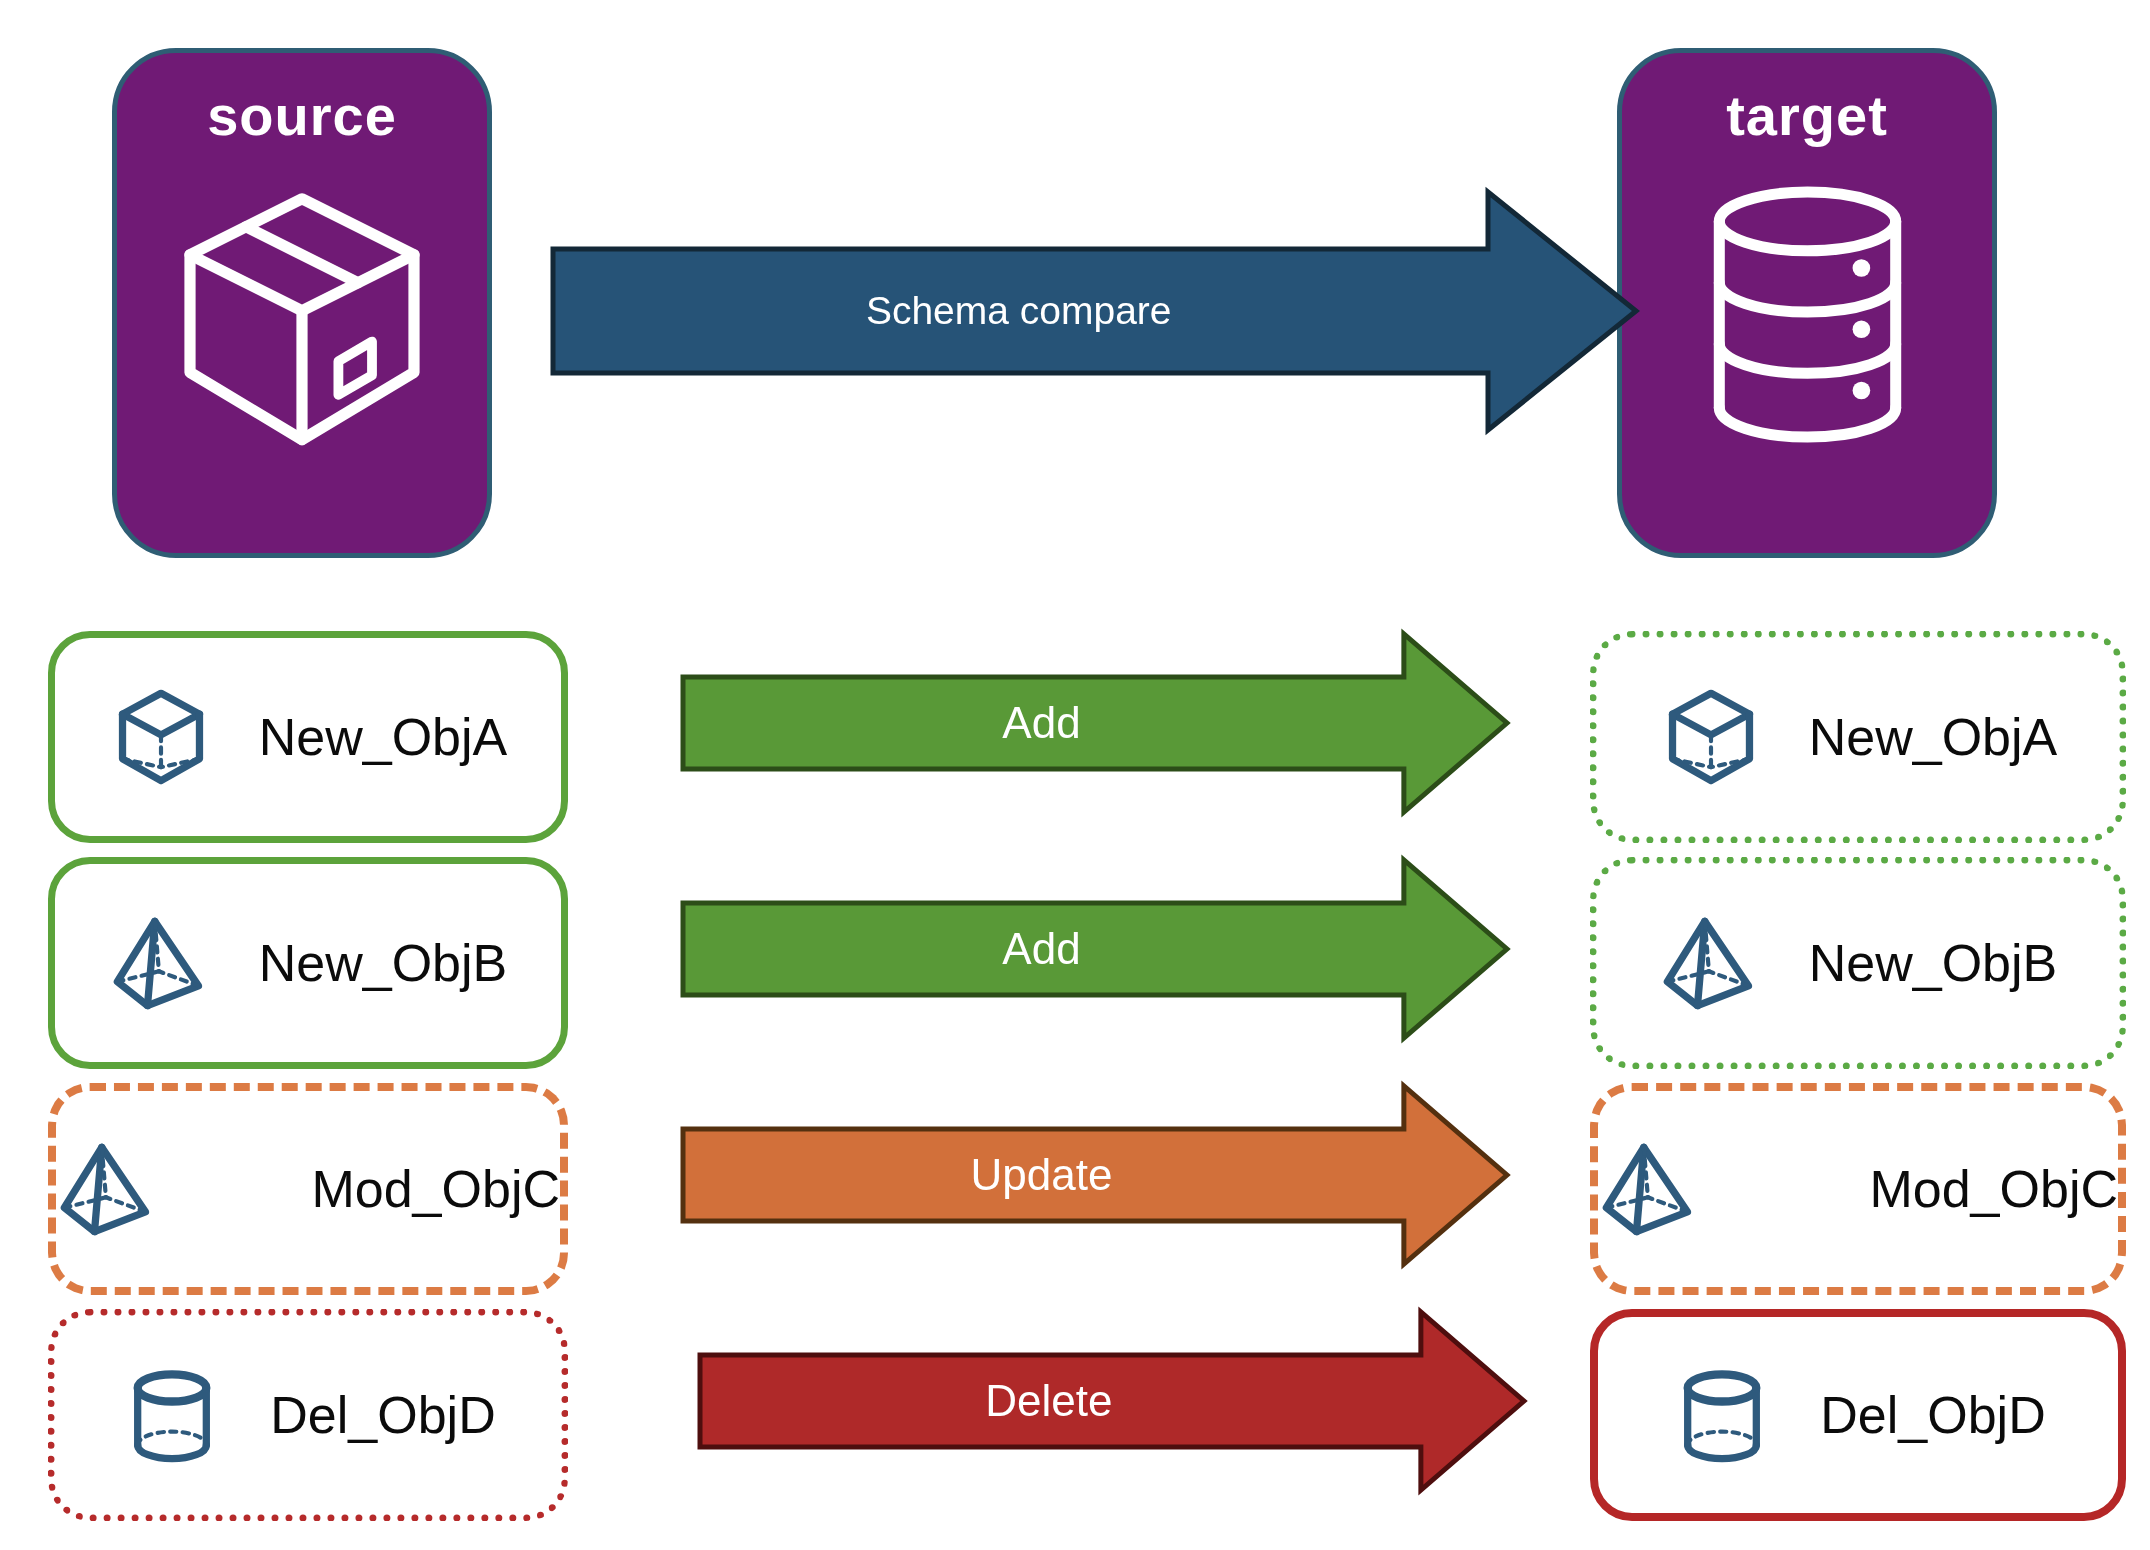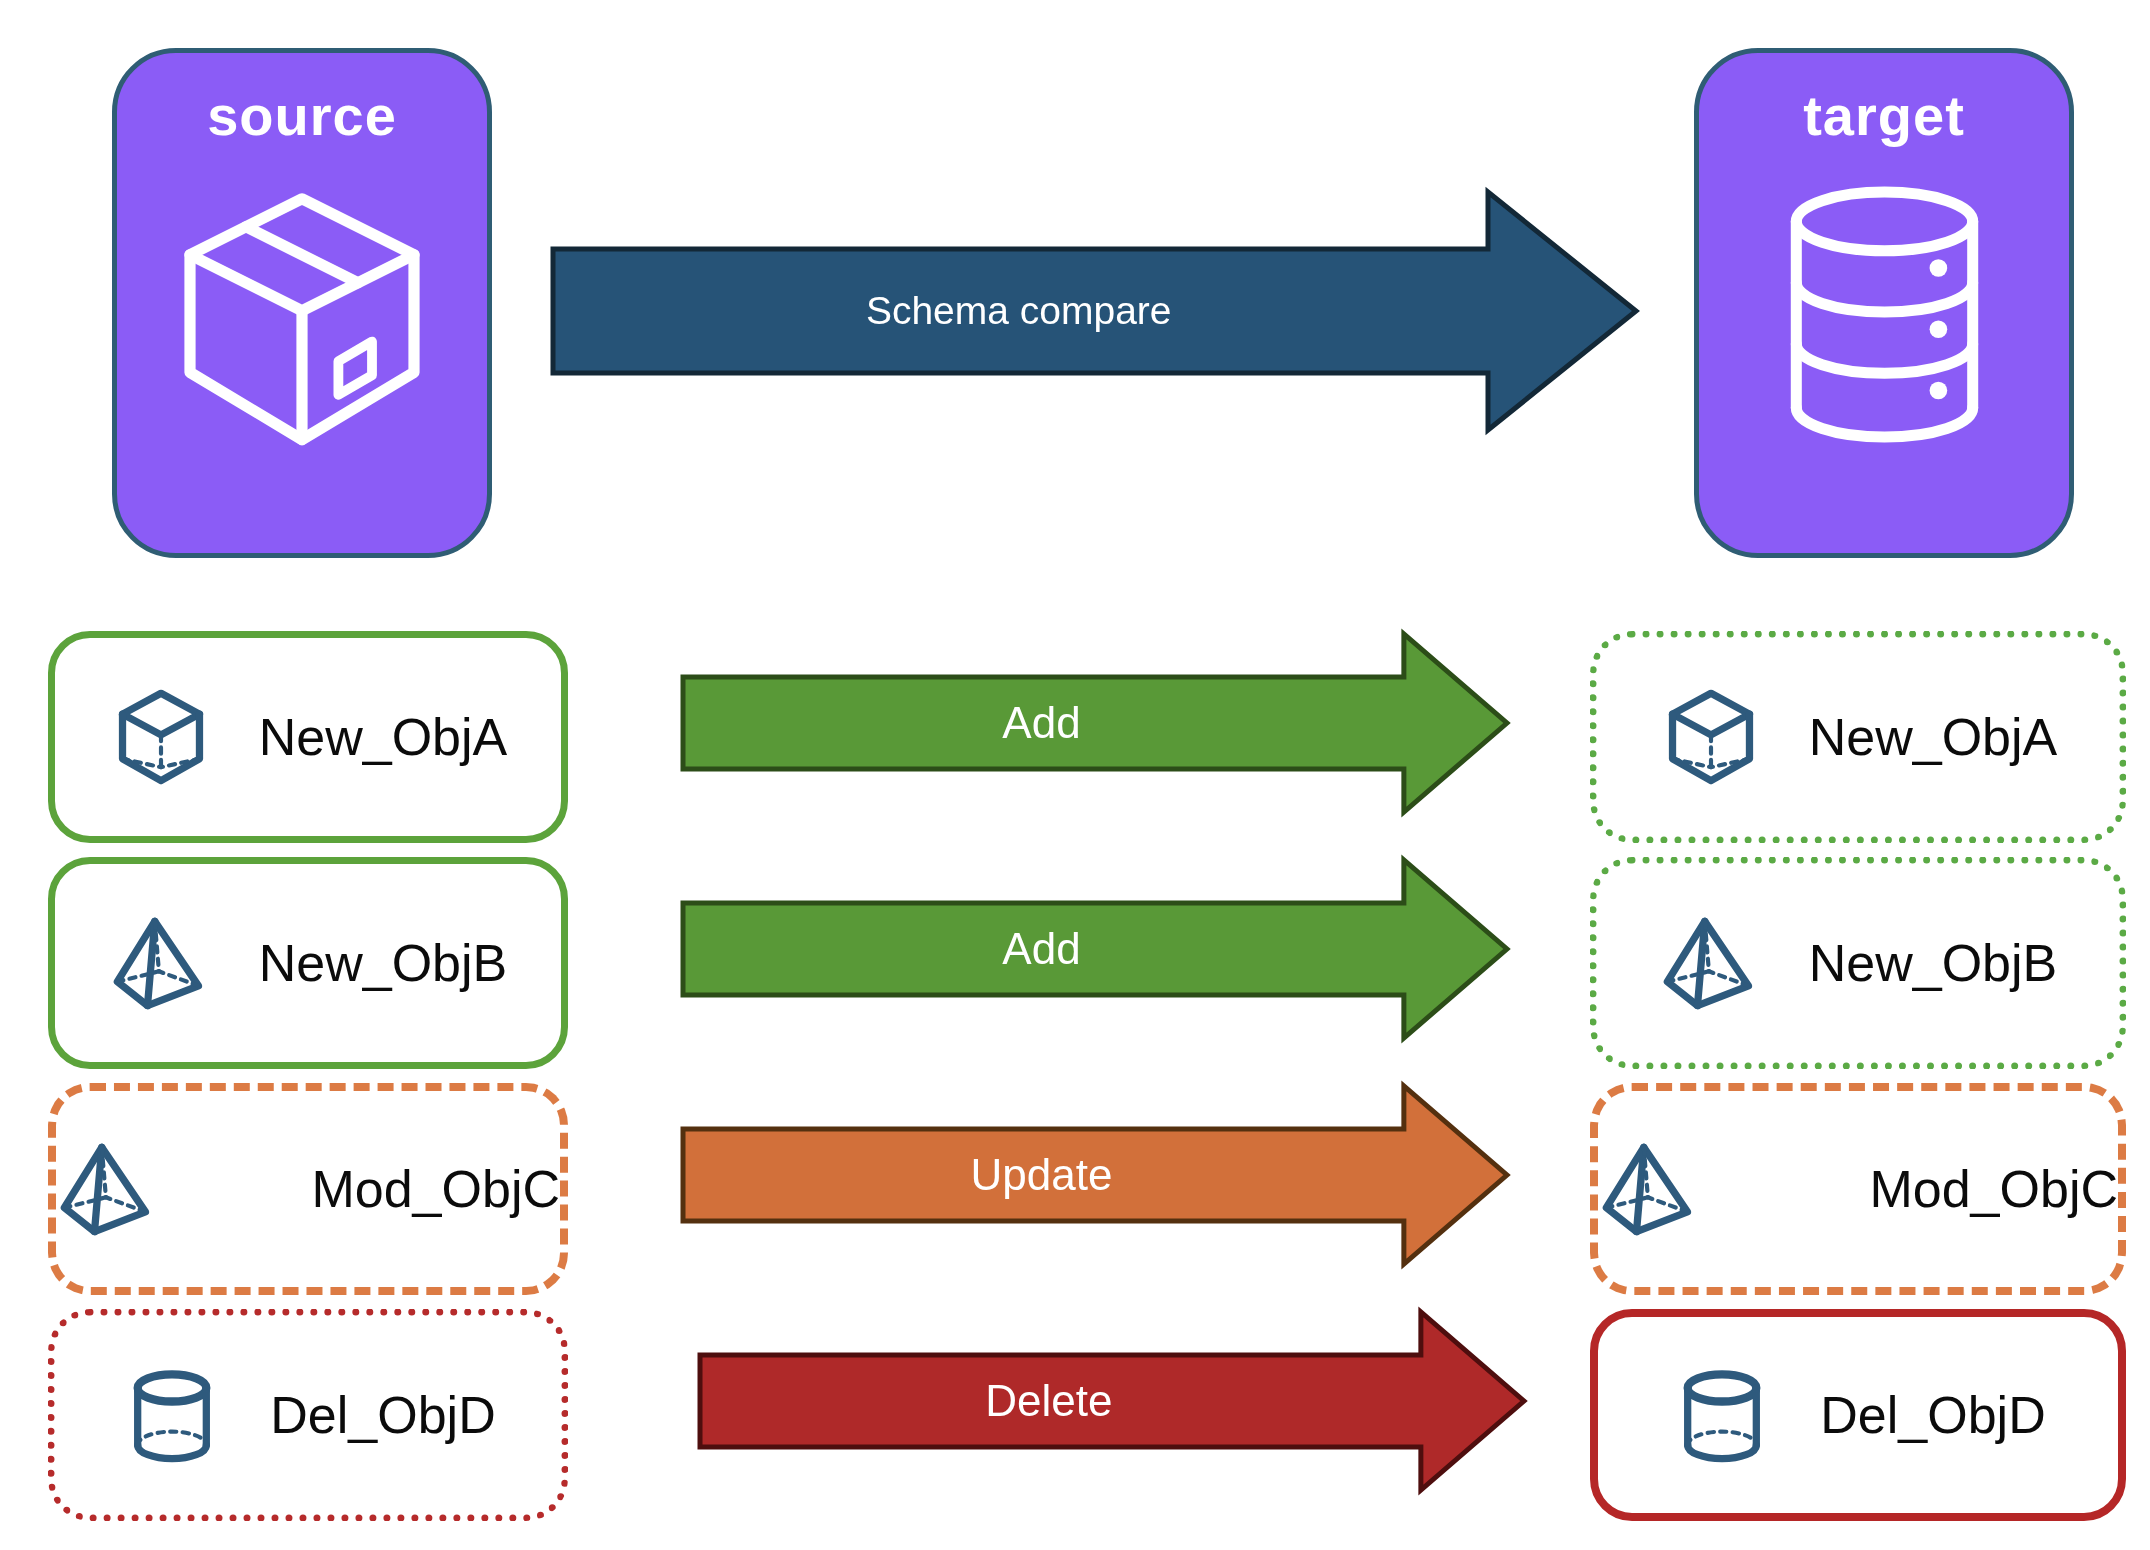--- a/index.html
+++ b/index.html
@@ -4,21 +4,21 @@
 <style>
   html,body { margin:0; padding:0; background:#ffffff; }
   .canvas {
     position:relative; width:2150px; height:1550px; background:#ffffff;
     font-family:"Liberation Sans", sans-serif; overflow:hidden;
   }
 
   
   .panel {
     position:absolute; width:380px; height:510px; box-sizing:border-box;
-    background:#8b5cf6; border:5px solid #2F5D74; border-radius:64px;
+    background:#701a75; border:5px solid #2F5D74; border-radius:64px;
     display:flex; flex-direction:column; align-items:center;
   }
   .panel-label { color:#ffffff; font-weight:bold; font-size:56px; margin-top:30px; letter-spacing:1px; }
   .panel-icon { margin-top:34px; }
 
   
   .arrow { position:absolute; }
   .arrow svg { display:block; width:100%; height:100%; overflow:visible; }
   .arrow polygon { stroke-linejoin:miter; }
   .navy   polygon { fill:#265377; stroke:#132837; stroke-width:5; }
@@ -86,21 +86,21 @@
     <div class="panel-label">source</div>
     <svg class="panel-icon" width="280" height="280" viewBox="0 0 100 100" fill="none" stroke="#ffffff" stroke-width="4" stroke-linejoin="round" stroke-linecap="round">
       <path d="M50 6 L90 26 L50 46 L10 26 Z"></path>
       <path d="M30 16 L70 36"></path>
       <path d="M10 26 L10 68 L50 92 L90 68 L90 26"></path>
       <path d="M50 46 L50 92"></path>
       <path d="M63 64 L75 57 L75 69 L63 76 Z" stroke-width="3.5"></path>
     </svg>
   </div>
 
-  <div class="panel" style="left:1694px; top:48px;">
+  <div class="panel" style="left:1617px; top:48px;">
     <div class="panel-label">target</div>
     <svg class="panel-icon" width="245" height="270" viewBox="0 0 100 110" fill="none" stroke="#ffffff" stroke-width="4.5" stroke-linecap="round">
       <ellipse cx="50" cy="16" rx="36" ry="12"></ellipse>
       <path d="M14 16 L14 92"></path>
       <path d="M86 16 L86 92"></path>
       <path d="M14 41 A36 12 0 0 0 86 41"></path>
       <path d="M14 66 A36 12 0 0 0 86 66"></path>
       <path d="M14 92 A36 12 0 0 0 86 92"></path>
       <circle cx="72" cy="35" r="3.6" fill="#ffffff" stroke="none"></circle>
       <circle cx="72" cy="60" r="3.6" fill="#ffffff" stroke="none"></circle>

